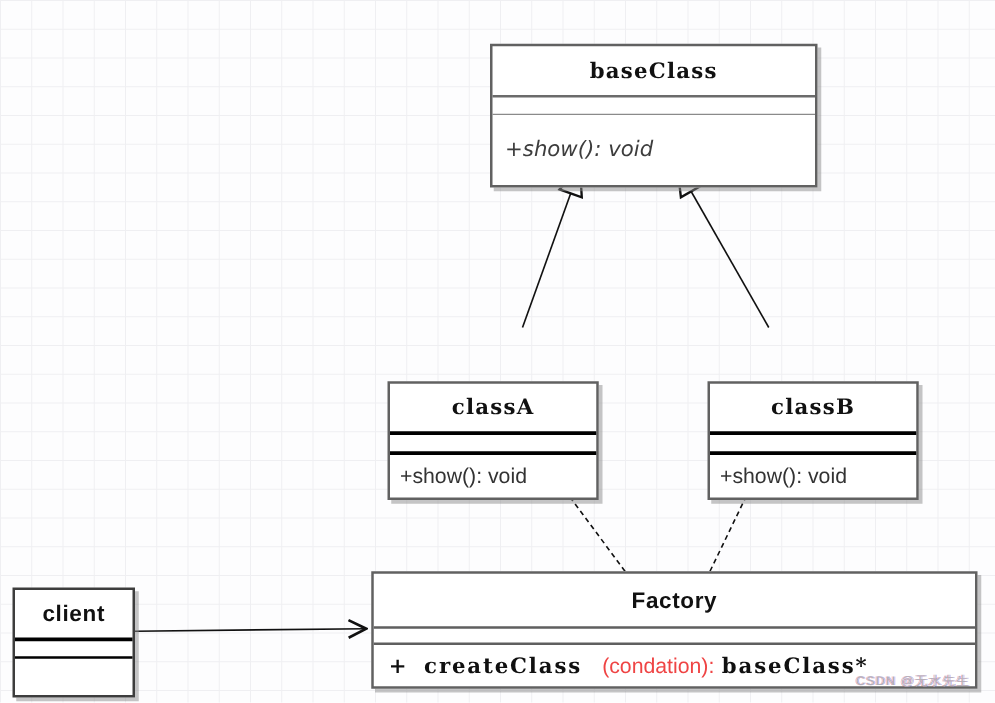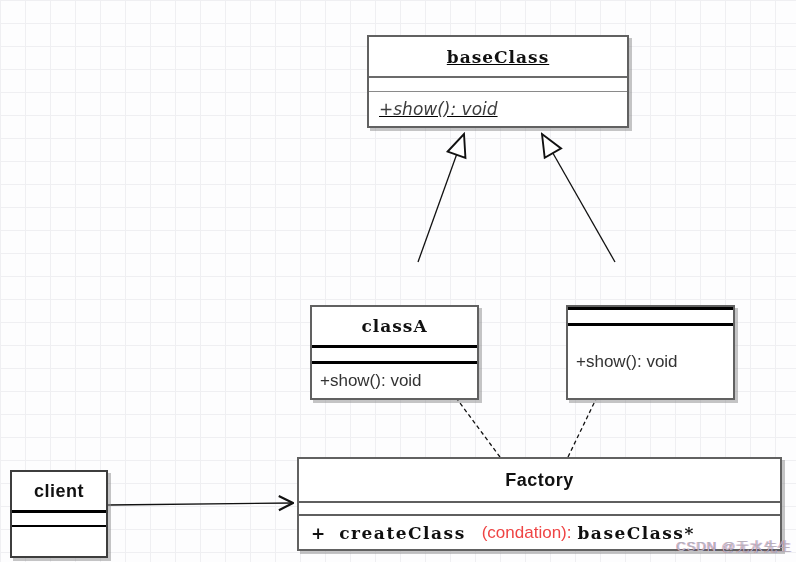--- a/index.html
+++ b/index.html
@@ -22,21 +22,21 @@
   .uml-title{
     display:flex;align-items:center;justify-content:center;
     font-weight:bold;color:#111;
   }
   .serif-title{font-family:"DejaVu Serif","Liberation Serif",serif;font-size:17px;letter-spacing:1px;}
   .sans-title{font-family:"Liberation Sans",sans-serif;font-size:18px;letter-spacing:.5px;}
   .compartment{box-sizing:border-box;}
   .method-row{display:flex;align-items:center;box-sizing:border-box;color:#2e2e2e;}
 
   
-  #box-baseclass{left:367px;top:35px;width:262px;height:93px;text-decoration:underline;}
+  #box-baseclass{left:392px;top:35px;width:262px;height:115px;}
   #box-baseclass .uml-title{height:39px;}
   #box-baseclass .attrs{height:15px;border-top:2px solid #6b6b6b;}
   #box-baseclass .method-row{
     flex:1;border-top:1px solid #8a8a8a;padding-left:10px;
     font-family:"DejaVu Sans","Liberation Sans",sans-serif;
     font-style:italic;font-size:17px;color:#3d3d3d;
   }
 
   
   .small-class{width:169px;height:95px;top:265px;margin-top:40px;}
@@ -61,22 +61,22 @@
   .params{font-family:"Liberation Sans",sans-serif;color:#ef4444;margin-left:16px;margin-right:6px;}
   .sp1{margin-left:14px;}
 
   
   #box-client{left:10px;top:470px;width:98px;height:88px;border-color:#3d3d3d;}
   #box-client .uml-title{height:38px;}
   #box-client .row1{height:15px;border-top:3px solid #000;}
   #box-client .row2{flex:1;border-top:2px solid #000;}
 
   #watermark{
-    position:absolute;z-index:5;right:4px;top:538px;
-    font-size:13px;color:#b3b3ba;letter-spacing:1px;
+    position:absolute;z-index:5;right:20px;top:538px;
+    font-size:10px;color:#b3b3ba;letter-spacing:1px;
     text-shadow:-1px 0 rgba(230,60,60,.35),1px 0 rgba(70,70,230,.35);
     pointer-events:none;
   }
 </style>
 </head>
 <body>
 
 <div id="stage">
 
   <svg class="overlay" width="796" height="562" viewBox="0 0 796 562">
@@ -104,20 +104,21 @@
     <div class="method-row">+show(): void</div>
   </div>
 
   <div class="uml-box small-class" id="box-classa">
     <div class="uml-title serif-title">classA</div>
     <div class="compartment attrs"></div>
     <div class="method-row">+show(): void</div>
   </div>
 
   <div class="uml-box small-class" id="box-classb">
+    <div class="uml-title serif-title">classB</div>
     <div class="compartment attrs"></div>
     <div class="method-row">+show(): void</div>
   </div>
 
   <div class="uml-box" id="box-factory">
     <div class="uml-title sans-title">Factory</div>
     <div class="compartment attrs"></div>
     <div class="method-row">
       <span class="plus-sign">+</span>
       <span class="mono-bold sp1">createClass</span>

